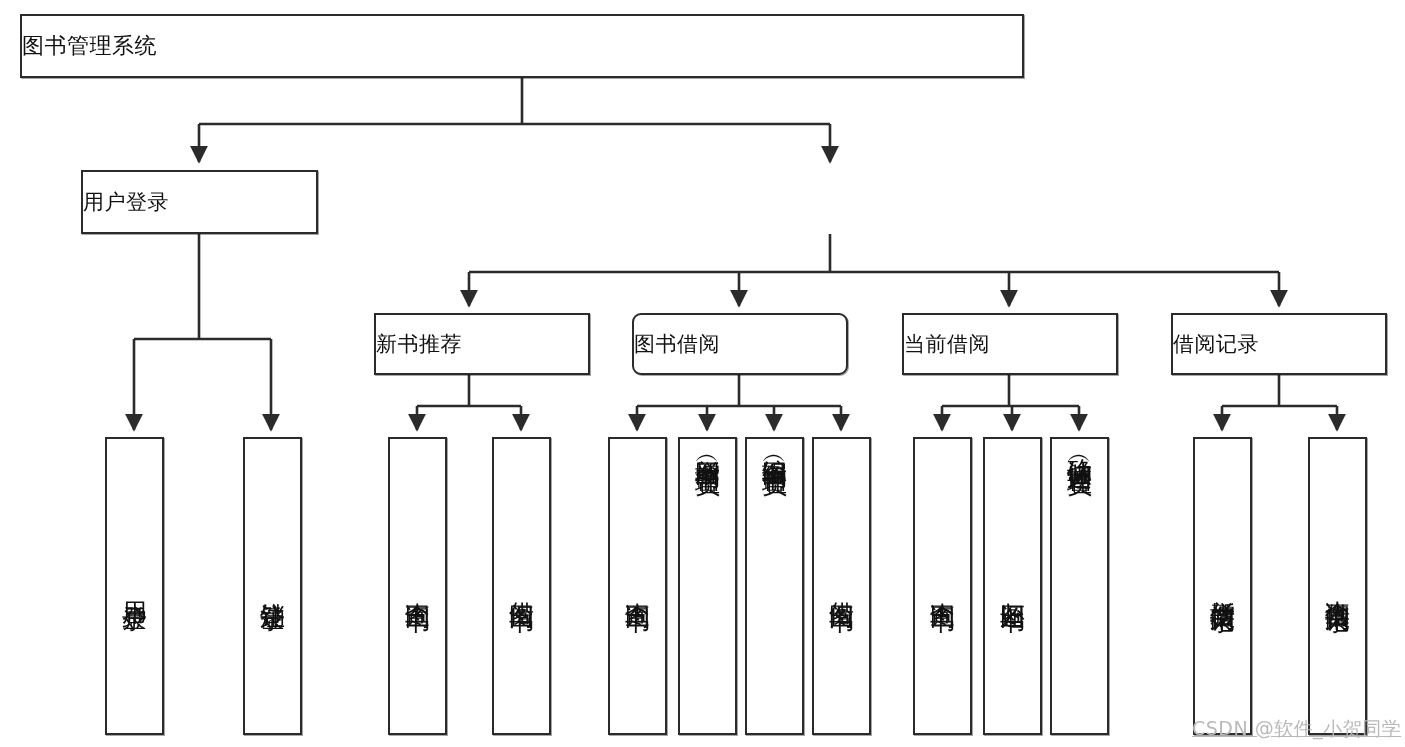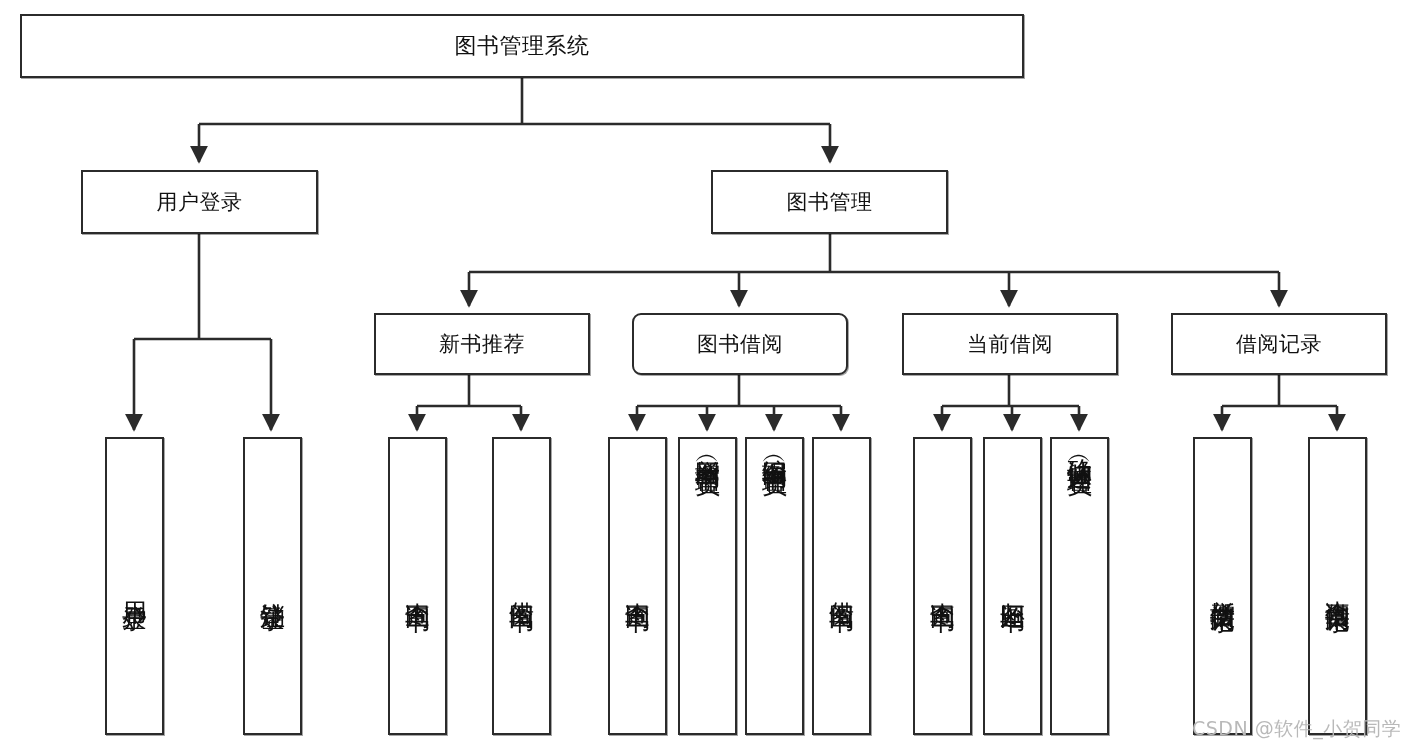--- a/index.html
+++ b/index.html
@@ -25,21 +25,20 @@
     height: 747px;
     pointer-events: none;
   }
   .node {
     position: absolute;
     box-sizing: border-box;
     background: #ffffff;
     border: 2px solid #2b2b2b;
     display: flex;
     align-items: center;
-    justify-content: center;
     color: #111111;
     z-index: 2;
     box-shadow: 1px 1px 0 rgba(0,0,0,0.35);
   }
   .node .lbl {
     display: block;
     line-height: 1.18;
     letter-spacing: 0.5px;
   }
   
@@ -68,20 +67,21 @@
   .node.vert.top-text {
     align-items: flex-start;
   }
   .watermark {
     position: absolute;
     font-size: 19px;
     color: #b9b9b9;
     white-space: nowrap;
     z-index: 5;
     letter-spacing: 0.5px;
+    text-decoration: underline;
   }
 </style>
 </head>
 <body>
 
 <div id="canvas">
 
   <svg class="links" viewBox="0 0 1405 747">
     <defs>
       <marker id="arrow" viewBox="0 0 10 10" refX="9" refY="5" markerWidth="7" markerHeight="7" orient="auto-start-reverse">
@@ -134,23 +134,20 @@
   </svg>
 
   <div class="node horiz root" style="left:20px; top:14px; width:1004px; height:64px;">
     <span class="lbl">图书管理系统</span>
   </div>
 
   <div class="node horiz" style="left:81px; top:170px; width:237px; height:64px;">
     <span class="lbl">用户登录</span>
   </div>
 
-  <div class="node horiz" style="left:711px; top:170px; width:237px; height:64px;">
-    <span class="lbl">图书管理</span>
-  </div>
 
   <div class="node horiz" style="left:374px; top:313px; width:216px; height:62px;">
     <span class="lbl">新书推荐</span>
   </div>
 
   <div class="node horiz" style="left:632px; top:313px; width:216px; height:62px;border-radius:9px;">
     <span class="lbl">图书借阅</span>
   </div>
 
   <div class="node horiz" style="left:902px; top:313px; width:216px; height:62px;">

